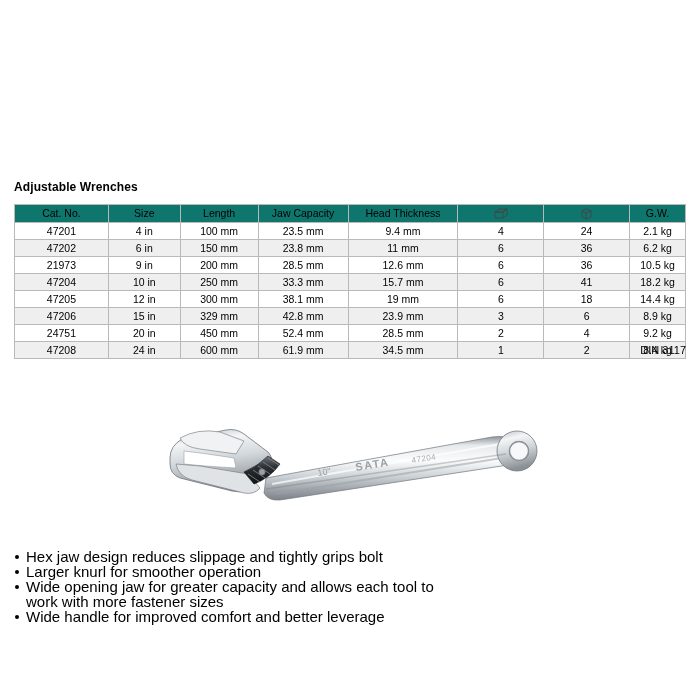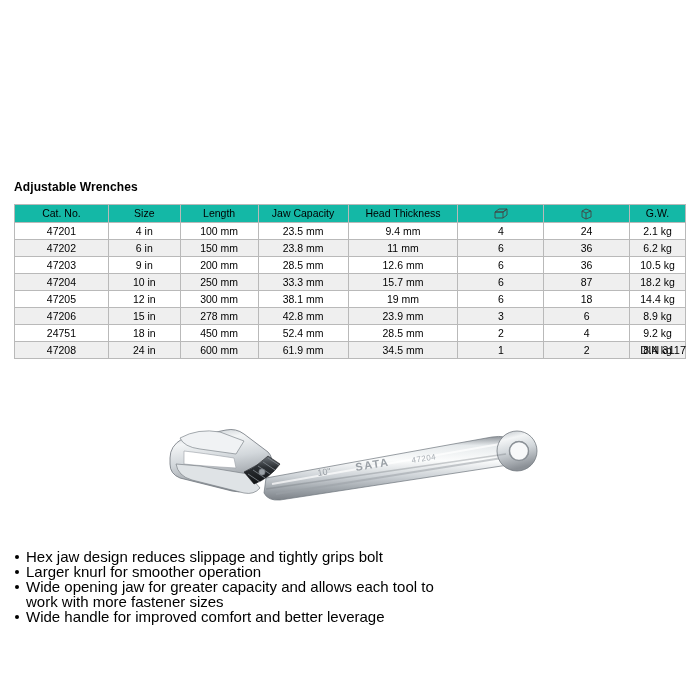--- a/index.html
+++ b/index.html
@@ -41,21 +41,21 @@
   table.spec th, table.spec td {
     border: 1px solid #b9b9b9;
     text-align: center;
     padding: 0;
     height: 16px;
     line-height: 16px;
     font-weight: normal;
     white-space: nowrap;
   }
   table.spec thead th {
-    background: #14b8a6;
+    background: #0f766e;
     height: 17px;
     line-height: 17px;
   }
   table.spec tbody tr:nth-child(even) td {
     background: #efefef;
   }
   table.spec tbody tr:nth-child(odd) td {
     background: #ffffff;
   }
   .col-cat { width: 94px; }
@@ -176,62 +176,62 @@
         <td>47202</td>
         <td>6 in</td>
         <td>150 mm</td>
         <td>23.8 mm</td>
         <td>11 mm</td>
         <td>6</td>
         <td>36</td>
         <td>6.2 kg</td>
       </tr>
       <tr>
-        <td>47203</td>
+        <td>21973</td>
         <td>9 in</td>
         <td>200 mm</td>
         <td>28.5 mm</td>
         <td>12.6 mm</td>
         <td>6</td>
         <td>36</td>
         <td>10.5 kg</td>
       </tr>
       <tr>
         <td>47204</td>
         <td>10 in</td>
         <td>250 mm</td>
         <td>33.3 mm</td>
         <td>15.7 mm</td>
         <td>6</td>
-        <td>87</td>
+        <td>41</td>
         <td>18.2 kg</td>
       </tr>
       <tr>
         <td>47205</td>
         <td>12 in</td>
         <td>300 mm</td>
         <td>38.1 mm</td>
         <td>19 mm</td>
         <td>6</td>
         <td>18</td>
         <td>14.4 kg</td>
       </tr>
       <tr>
         <td>47206</td>
         <td>15 in</td>
-        <td>278 mm</td>
+        <td>329 mm</td>
         <td>42.8 mm</td>
         <td>23.9 mm</td>
         <td>3</td>
         <td>6</td>
         <td>8.9 kg</td>
       </tr>
       <tr>
         <td>24751</td>
-        <td>18 in</td>
+        <td>20 in</td>
         <td>450 mm</td>
         <td>52.4 mm</td>
         <td>28.5 mm</td>
         <td>2</td>
         <td>4</td>
         <td>9.2 kg</td>
       </tr>
       <tr>
         <td>47208</td>
         <td>24 in</td>

